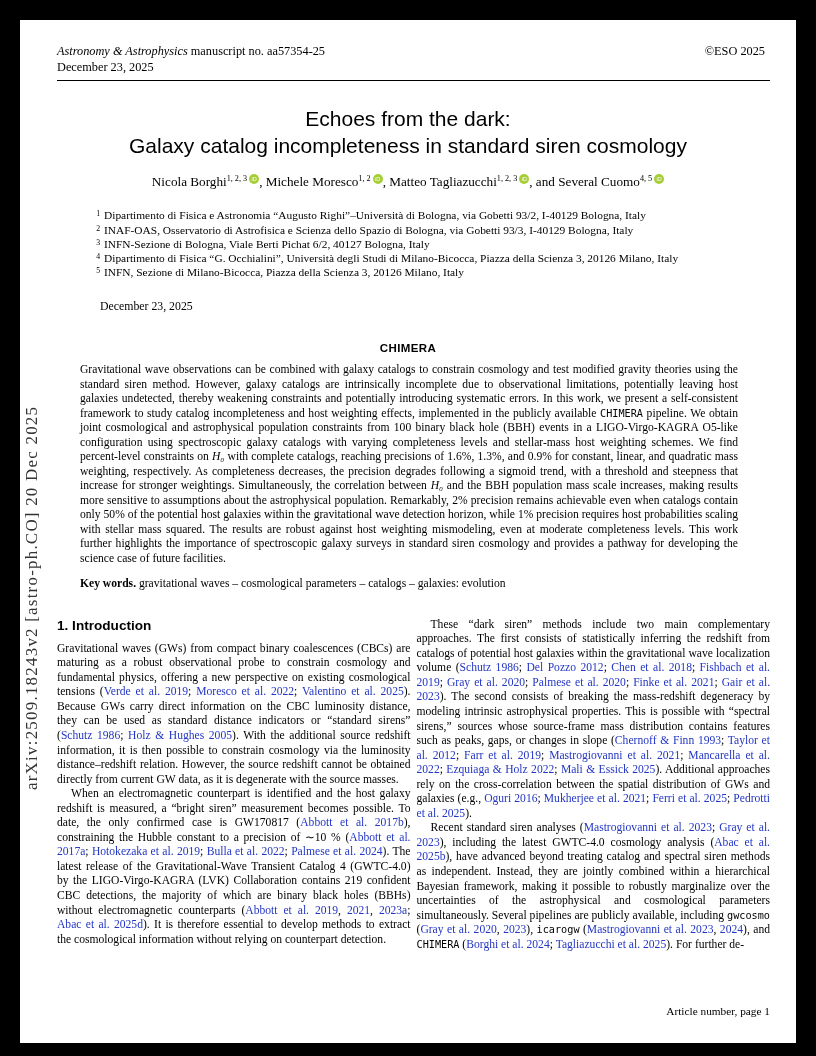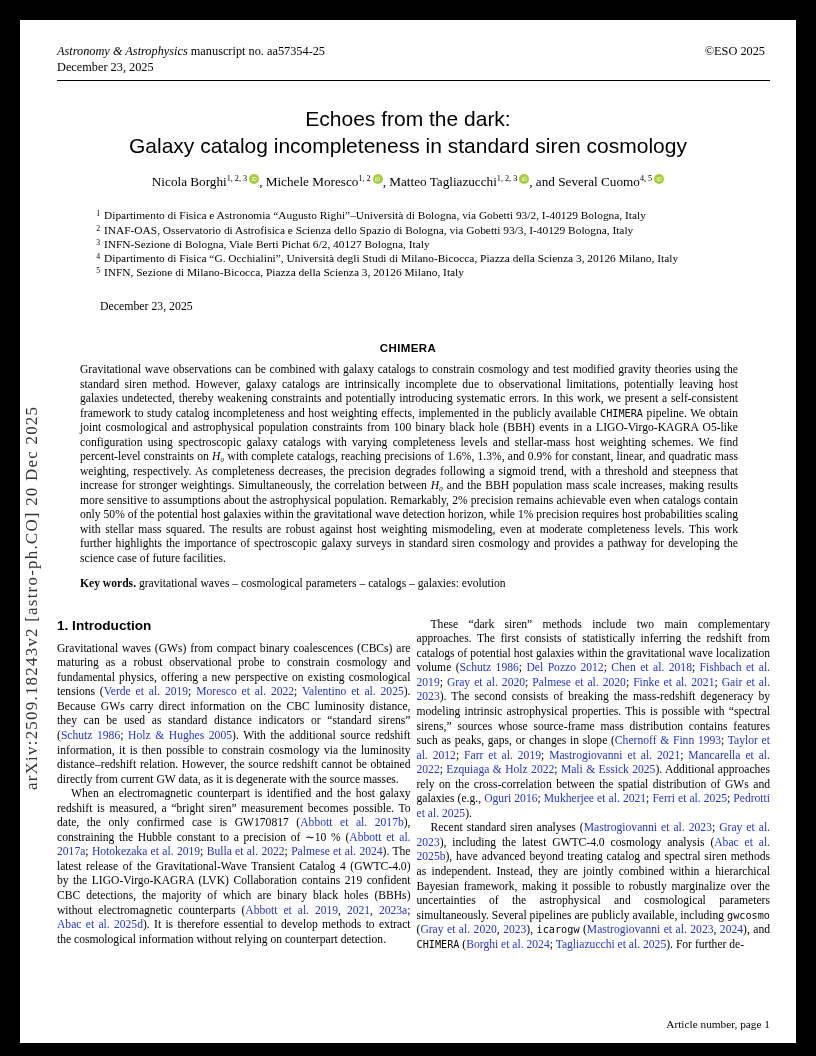--- a/index.html
+++ b/index.html
@@ -81,21 +81,21 @@
   .section-heading{
     font-family:"Liberation Sans",sans-serif;font-weight:bold;
     font-size:13.6px;margin:0 0 9px 0;
   }
   .para{
     margin:0;text-align:justify;font-size:11.6px;line-height:14.55px;
   }
   .para.indent{text-indent:14px;}
   
   .footer{
-    position:absolute;right:26px;bottom:13px;font-size:11.3px;
+    position:absolute;right:26px;bottom:26px;font-size:11.3px;
   }
 </style>
 </head>
 <body>
 
 <div class="page">
 
   <div class="arxiv-stamp">arXiv:2509.18243v2  [astro-ph.CO]  20 Dec 2025</div>
 
   <div class="header">

